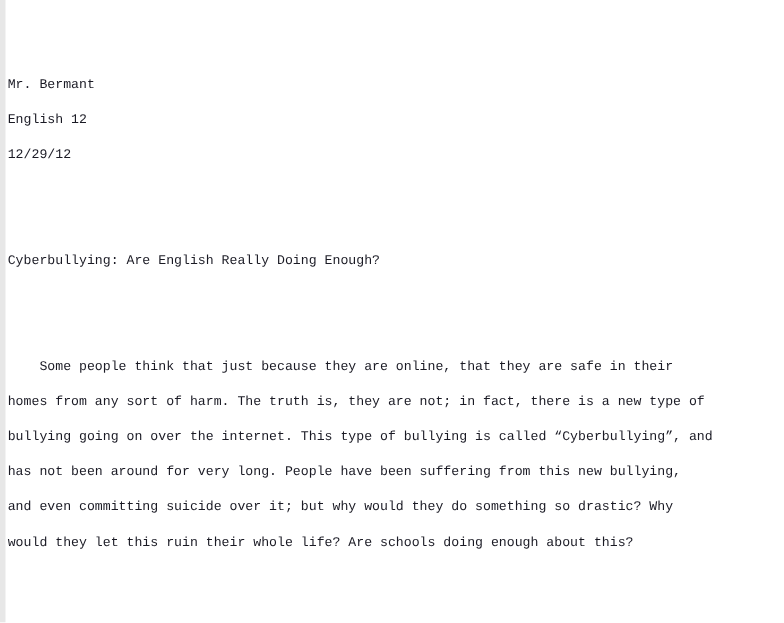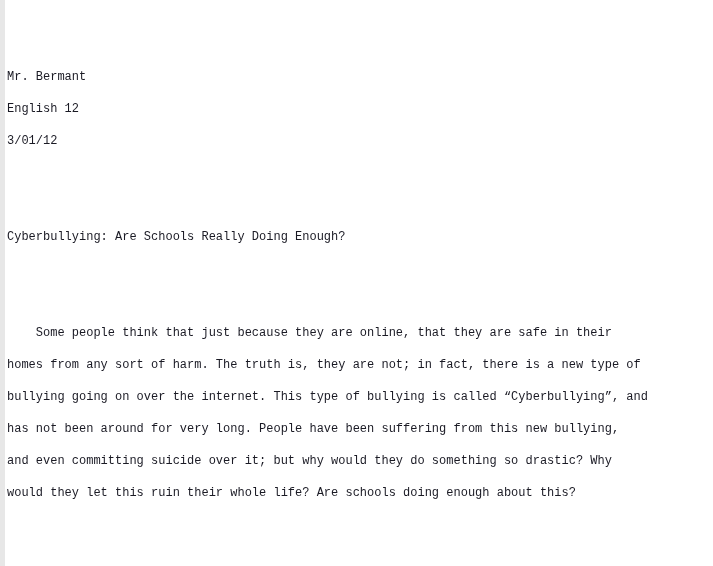--- a/index.html
+++ b/index.html
@@ -40,18 +40,18 @@
     height: 32px;
     white-space: pre;
   }
 </style>
 </head>
 <body>
 
 <div class="viewport">
   <div class="edge-strip"></div>
   <div class="doc">
-    <div><div class="line">Mr. Bermant</div><div class="line">English 12</div><div class="line">3/01/12</div></div>
-    <div class="line">Cyberbullying: Are Schools Really Doing Enough?</div>
+    <div><div class="line">Mr. Bermant</div><div class="line">English 12</div><div class="line">12/29/12</div></div>
+    <div class="line">Cyberbullying: Are English Really Doing Enough?</div>
     <div><div class="line">    Some people think that just because they are online, that they are safe in their</div><div class="line">homes from any sort of harm. The truth is, they are not; in fact, there is a new type of</div><div class="line">bullying going on over the internet. This type of bullying is called “Cyberbullying”, and</div><div class="line">has not been around for very long. People have been suffering from this new bullying,</div><div class="line">and even committing suicide over it; but why would they do something so drastic? Why</div><div class="line">would they let this ruin their whole life? Are schools doing enough about this?</div></div>
     
   </div>
 </div>
 
 </body></html>

